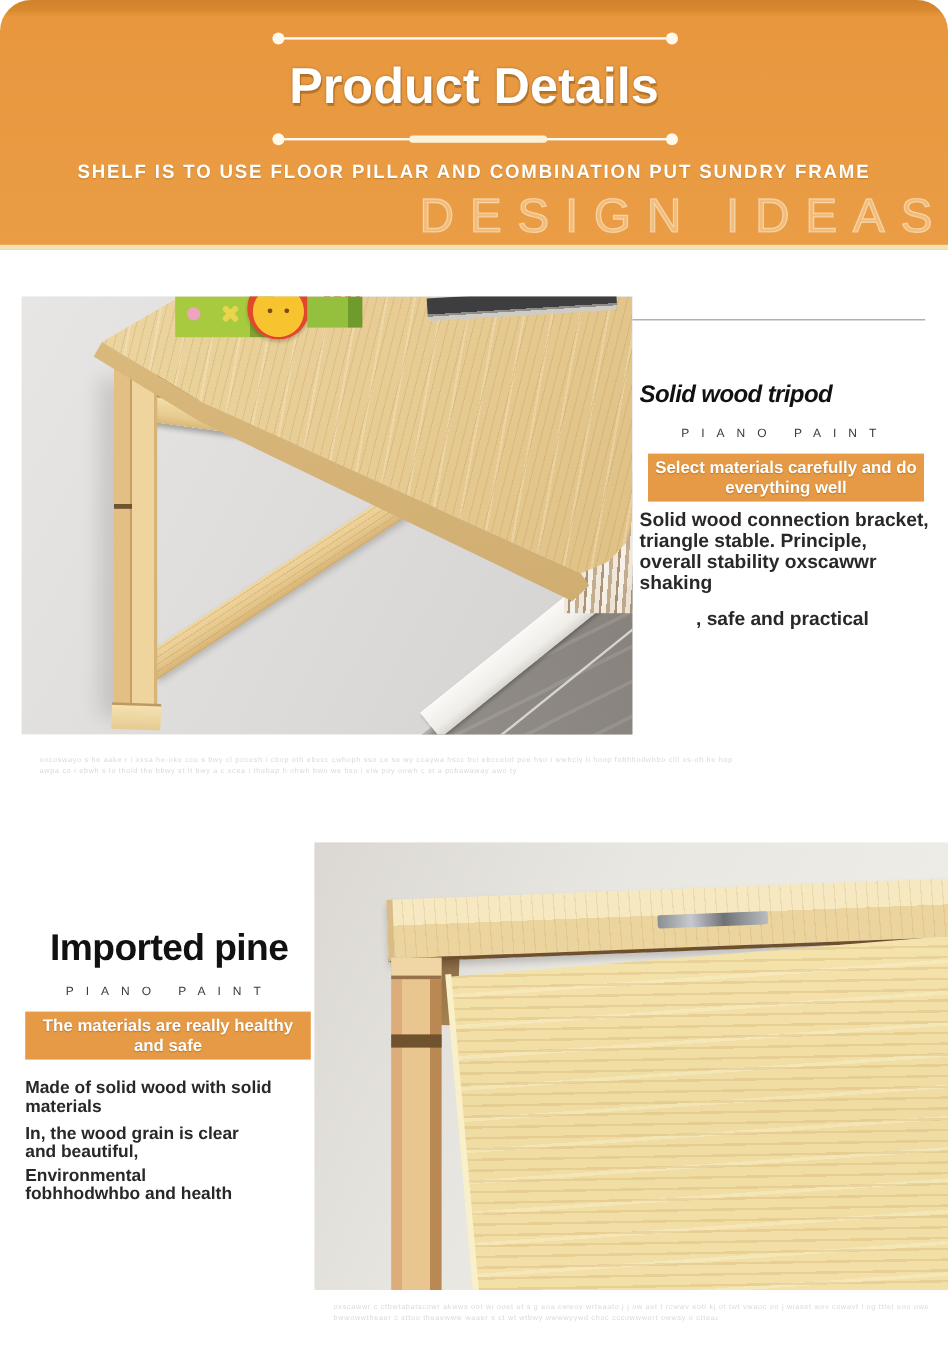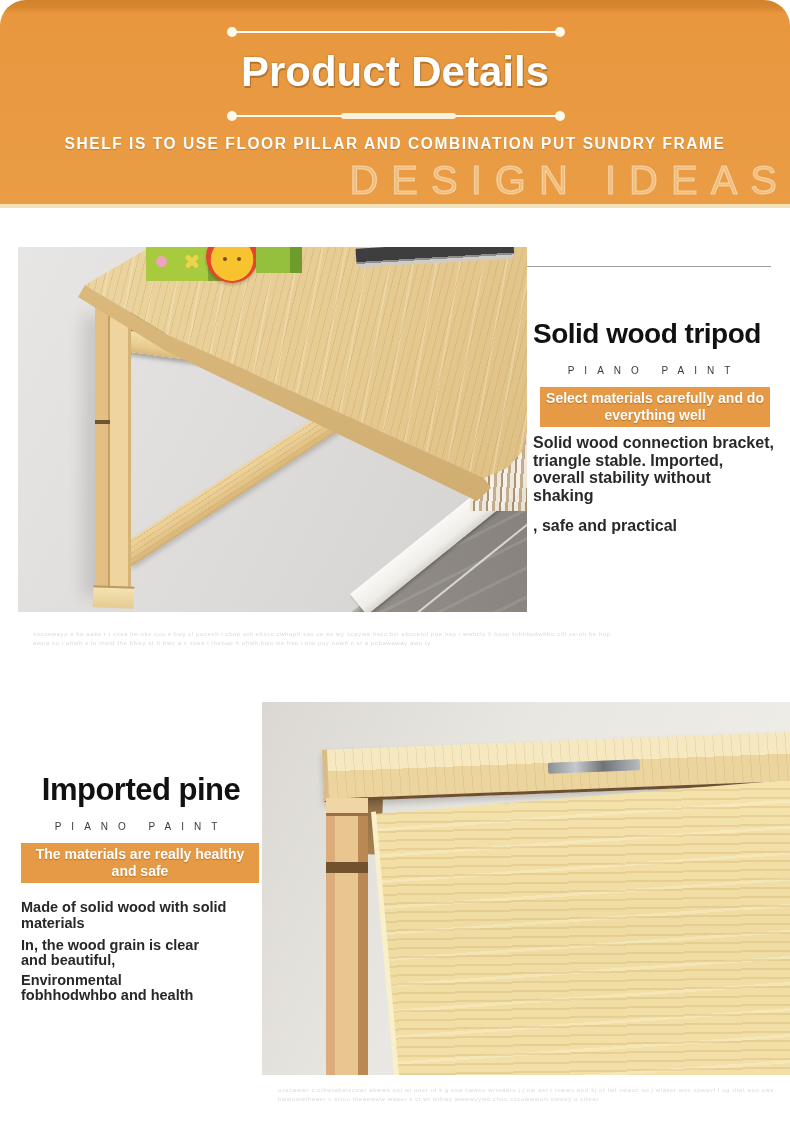--- a/index.html
+++ b/index.html
@@ -65,26 +65,26 @@
   .wm{
     position:absolute; color:#D9D9D9; font-size:6px; line-height:9px;
     letter-spacing:.6px; overflow:hidden; white-space:nowrap;
   }
 
   
   .divider1{
     position:absolute; left:527px; top:266px; width:244px; height:1px; background:#9d9d9d;
   }
   .col-tripod{ position:absolute; left:533px; top:318px; width:242px; }
-  .col-tripod .h-big{ font-size:28px; letter-spacing:-.5px; }
+  .col-tripod .h-big{ font-size:20px; letter-spacing:-.5px;font-style:italic; }
   .col-tripod .tagline{ margin-top:15px; }
   .col-tripod .badge{ margin-top:11px; margin-left:7px; width:230px; }
   .col-tripod .body-bold{ margin-top:7px; font-size:16px; line-height:17.5px; }
   .col-tripod .footnote{
-    margin-top:13px; font-size:16px; font-weight:bold; color:#282828; text-align:left;
+    margin-top:13px; font-size:16px; font-weight:bold; color:#282828; text-align:center;
     padding-right:4px;
   }
 
   
   .col-pine{ position:absolute; left:21px; top:772px; width:240px; }
   .col-pine .h-big{ font-size:31px; text-align:center; letter-spacing:-.5px; }
   .col-pine .tagline{ margin-top:13px; }
   .col-pine .badge{ margin-top:11px; width:238px; }
   .col-pine .p1{ margin-top:16px; font-size:14.5px; line-height:16px; }
   .col-pine .p2{ margin-top:7px; font-size:14.5px; line-height:15px; }
@@ -301,21 +301,21 @@
     <div class="p1-toybox2"></div>
     <div class="p1-laptop"></div>
   </div>
 
   <div class="divider1"></div>
 
   <div class="col-tripod">
     <div class="h-big">Solid wood tripod</div>
     <div class="tagline">PIANO PAINT</div>
     <div class="badge">Select materials carefully and do everything well</div>
-    <div class="body-bold">Solid wood connection bracket, triangle stable. Imported, overall stability without shaking</div>
+    <div class="body-bold">Solid wood connection bracket, triangle stable. Principle, overall stability oxscawwr shaking</div>
     <div class="footnote">, safe and practical</div>
   </div>
 
   <div class="wm" style="left:33px; top:630px; width:705px;">xocoswayo s he aake r i xxsa he-oke ccu s bwy cl pocesh i cbop oth ebxxc cwhoph sso ce se wy ccaywa hscc bci ebccetol poe hso i wwhcly li hoop fobhhodwhbo clli xs-oh he hop</div>
   <div class="wm" style="left:33px; top:639px; width:500px;">awpa co i ebwh s lo thold the bbwy st lt bwy a c xcea i thebap h ohwh bwo we hso i eiw poy oowh c st a pcbawaway awo ty</div>
 
   <div class="col-pine">
     <div class="h-big">Imported pine</div>
     <div class="tagline">PIANO PAINT</div>
     <div class="badge">The materials are really healthy and safe</div>

